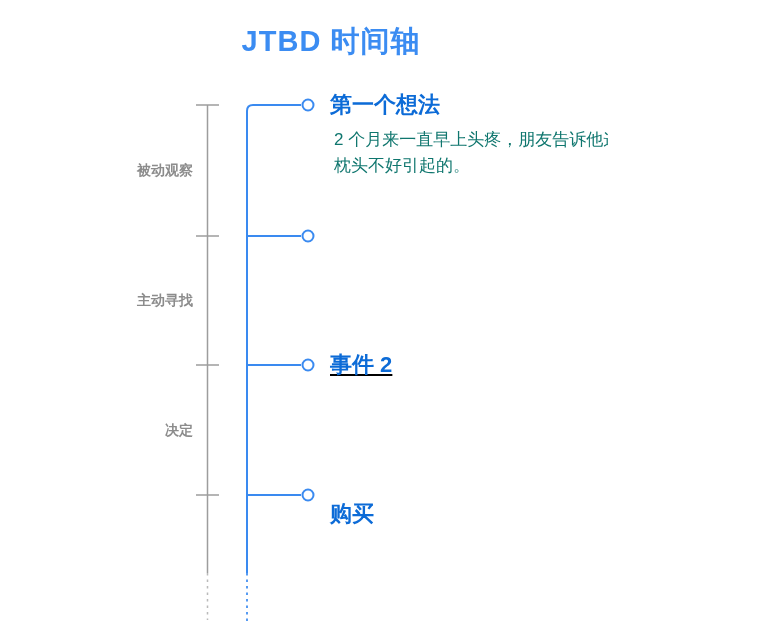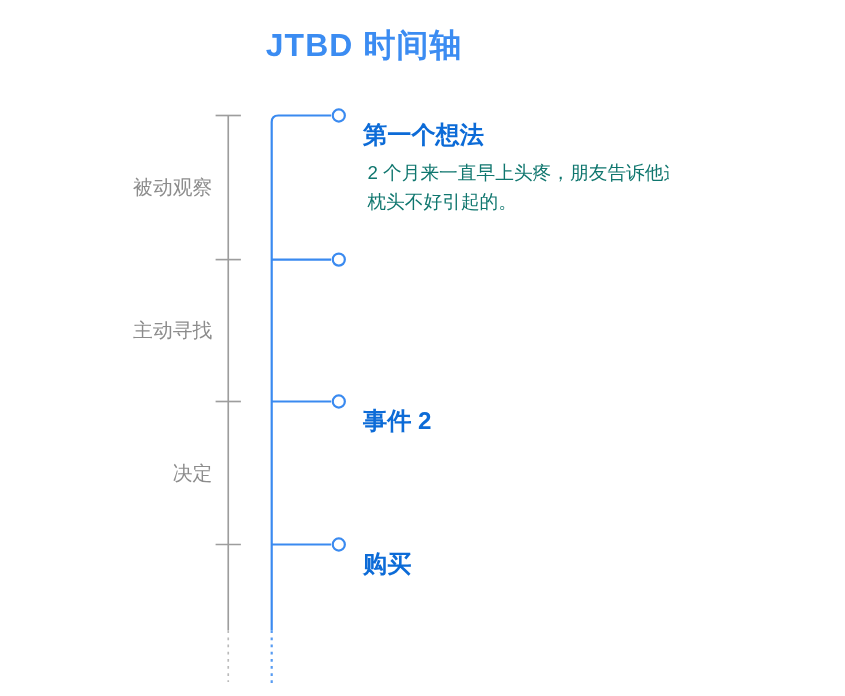--- a/index.html
+++ b/index.html
@@ -26,39 +26,40 @@
   .axis-svg {
     position: absolute;
     top: 0;
     left: 0;
   }
   .stage-label {
     position: absolute;
     left: 40px;
     width: 153px;
     text-align: right;
-    font-size: 18px;
+    font-size: 14px;
     line-height: 26px;
     color: #8c8c8c;
+    font-weight: bold;
   }
   .stage-0 { top: 157px; }
   .stage-1 { top: 287px; }
   .stage-2 { top: 417px; }
   .stage-3 { top: 545px; }
   .event {
     position: absolute;
     left: 330px;
     width: 400px;
   }
   .event-0 { top: 92px; }
   .event-1 { top: 223px; }
-  .event-2 { top: 352px; }
-  .event-3 { top: 482px; }
+  .event-2 { top: 352px; text-decoration: underline; }
+  .event-3 { top: 501px; }
   .event-title {
-    margin: 18px 0 9px 0;
+    margin: 0 0 9px 0;
     font-size: 22px;
     font-weight: bold;
     line-height: 26px;
     color: #0c6bd7;
   }
   .event-desc {
     margin: 4px;
     font-size: 17px;
     line-height: 26px;
     color: #0f766e;

